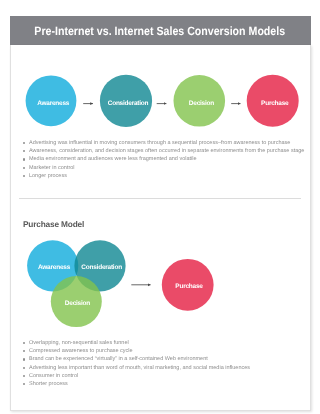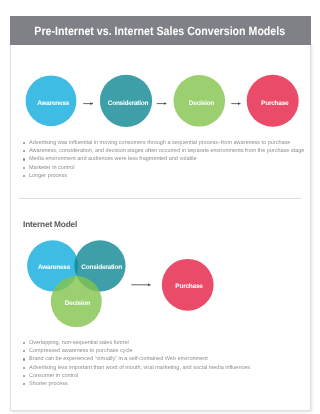--- a/index.html
+++ b/index.html
@@ -85,21 +85,21 @@
         <span class="txt">Marketer in control</span>
       </div>
       <div class="bl">
         <span class="dot"></span>
         <span class="txt">Longer process</span>
       </div>
     </div>
 
   <div class="divider"></div>
 
-  <div class="sec-heading" id="h2">Internet Model</div>
+  <div class="sec-heading" id="h2">Purchase Model</div>
 
   <svg class="diag" width="320" height="414">
     <g>
       <circle cx="52.7" cy="258.8" r="25.6" class="venn" fill="rgb(15,171,220)" fill-opacity="0.8"></circle>
       <circle cx="100" cy="258.8" r="25.6" class="venn" fill="rgb(15,135,146)" fill-opacity="0.8"></circle>
       <circle cx="76.3" cy="294.6" r="25.5" class="venn" fill="rgb(130,195,76)" fill-opacity="0.8"></circle>
     </g>
     <text class="nodelabel" x="54" y="262.2" text-anchor="middle" font-size="6.5">Awareness</text>
     <text class="nodelabel" x="101.6" y="262.2" text-anchor="middle" font-size="6.5">Consideration</text>
     <text class="nodelabel" x="77.4" y="298.2" text-anchor="middle" font-size="6.5">Decision</text>

